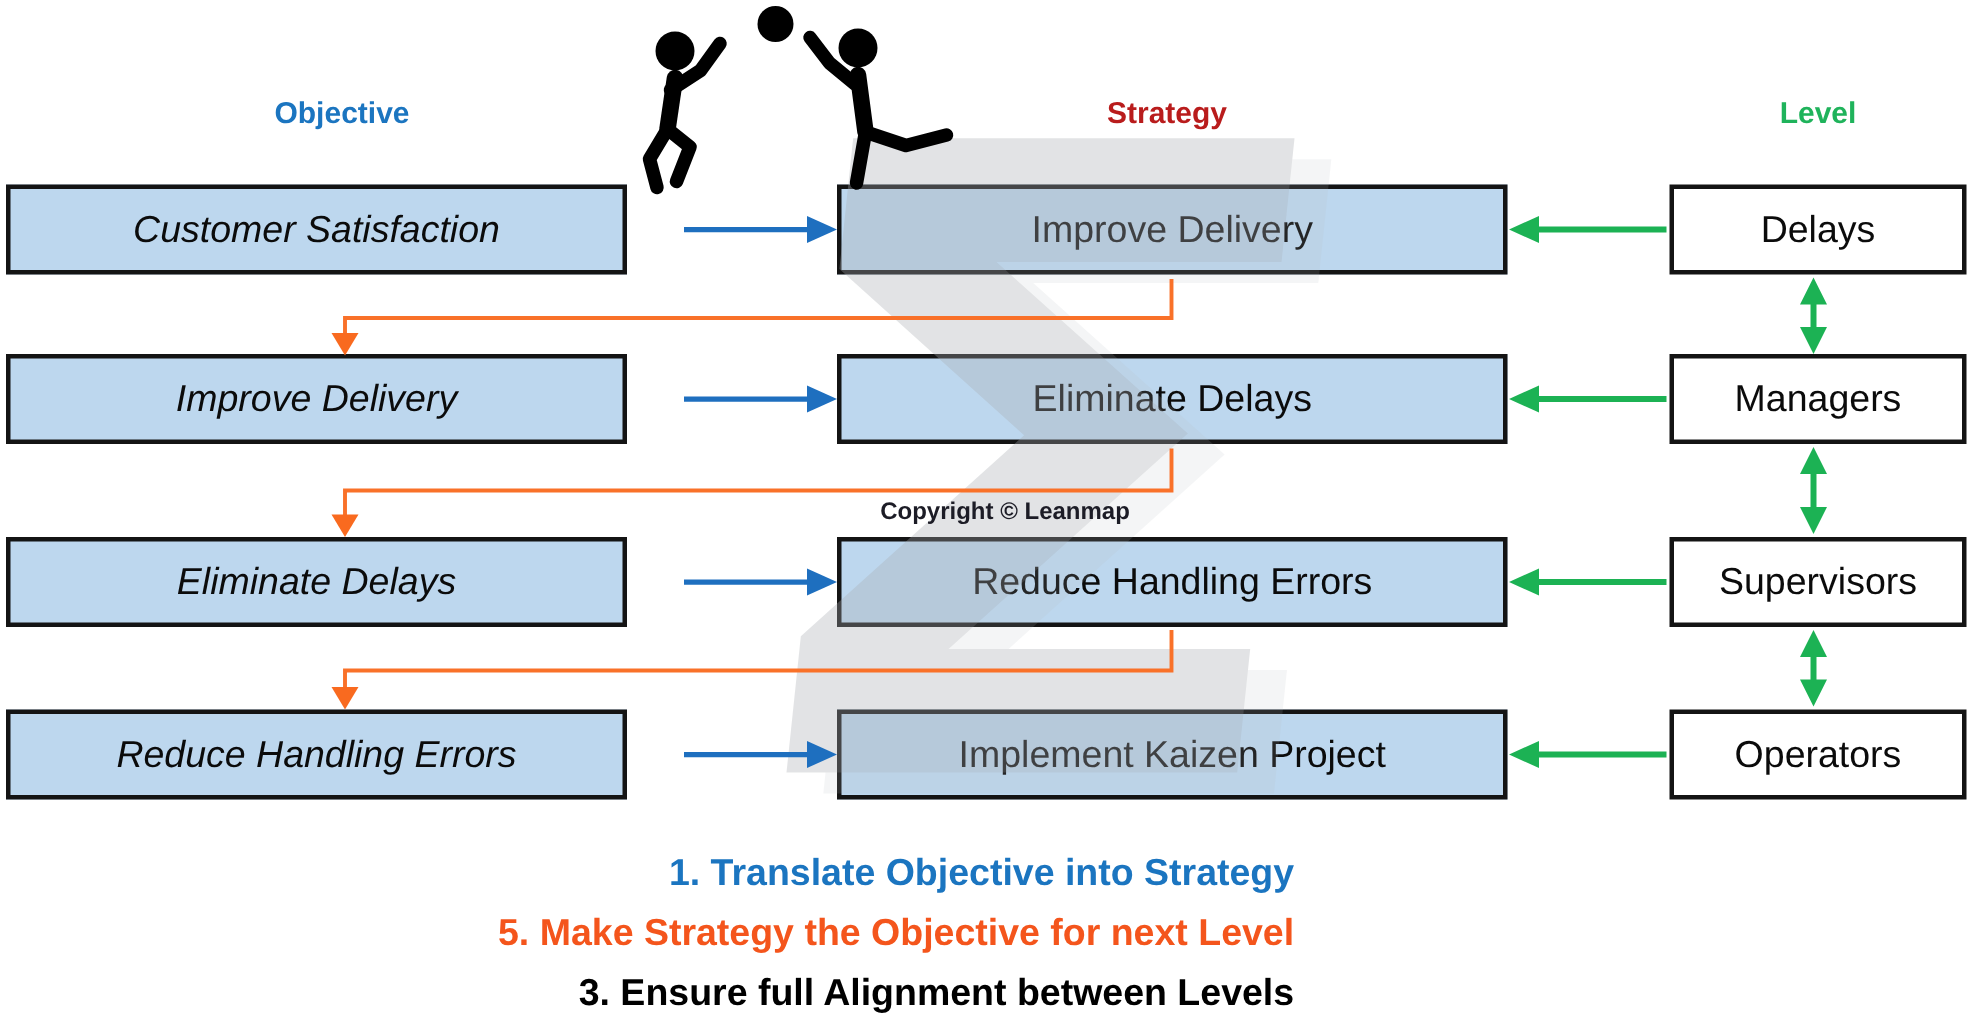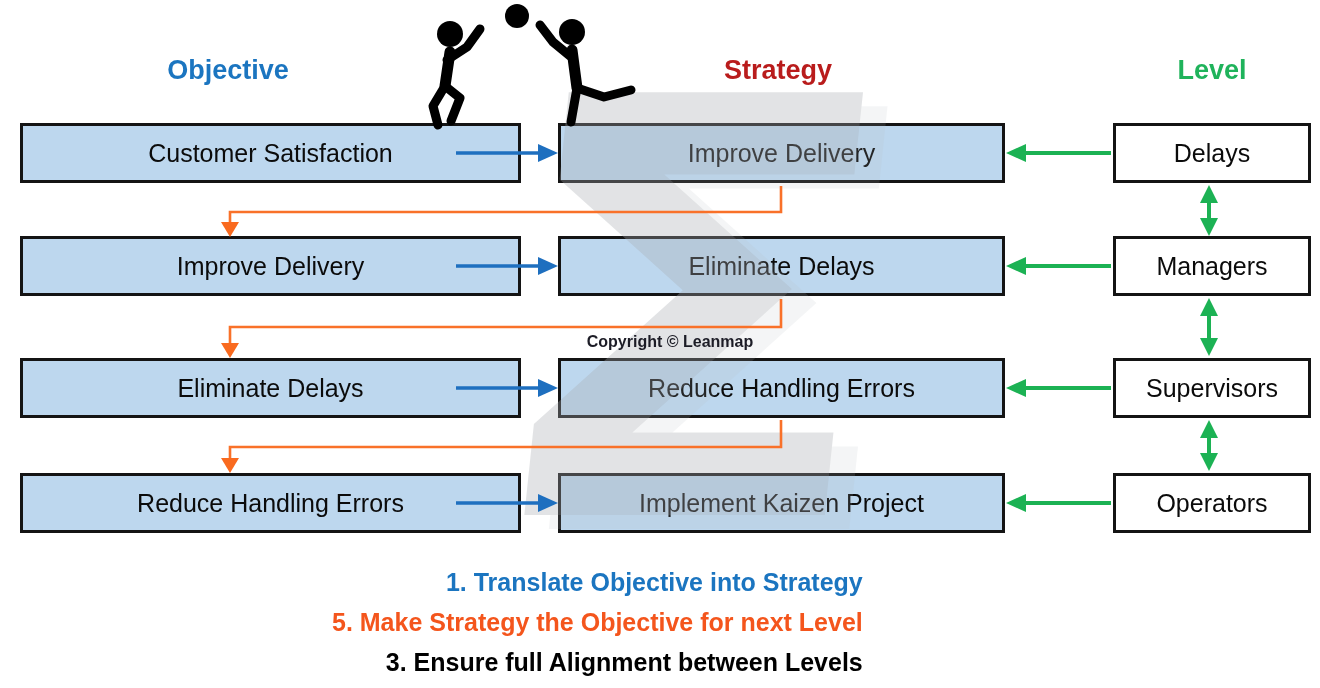--- a/index.html
+++ b/index.html
@@ -2,35 +2,35 @@
 <html><head>
 <meta charset="utf-8">
 <style>
   html,body{margin:0;padding:0;background:#fff;}
   .canvas{
     position:relative;width:1320px;height:688px;background:#ffffff;
     font-family:"Liberation Sans",sans-serif;overflow:hidden;
   }
   
   .col-header{
-    position:absolute;top:55px;width:300px;text-align:center;
-    font-size:27px;font-weight:bold;z-index:4;
+    position:absolute;top:65px;width:300px;text-align:center;
+    font-size:20px;font-weight:bold;z-index:4;
   }
   .hdr-objective{left:78px;color:#1B75C0;}
   .hdr-strategy{left:628px;color:#b91c1c;}
   .hdr-level{left:1062px;color:#1FB35B;}
   
   .box{
     position:absolute;height:60px;box-sizing:border-box;
     border:3px solid #141414;background:#BDD7EE;
     display:flex;align-items:center;justify-content:center;
     font-size:25px;color:#0b0b0b;z-index:1;
   }
   .box.level{background:#ffffff;}
-  .c-obj{left:20px;width:501px;}
+  .c-obj{left:4px;width:414px;font-style:italic;}
   .c-str{left:558px;width:447px;}
   .c-lvl{left:1113px;width:198px;}
   .r1{top:123px;} .r2{top:236px;} .r3{top:358px;} .r4{top:473px;}
   
   .sigma{
     position:absolute;left:492px;top:66px;width:340px;height:500px;
     font-family:"DejaVu Sans",sans-serif;font-weight:bold;
     font-size:580px;line-height:0.86;text-align:center;
     color:#a9adb2;opacity:0.33;transform:skewX(-6deg);
     text-shadow:26px 14px 0 rgba(185,190,195,0.45);

